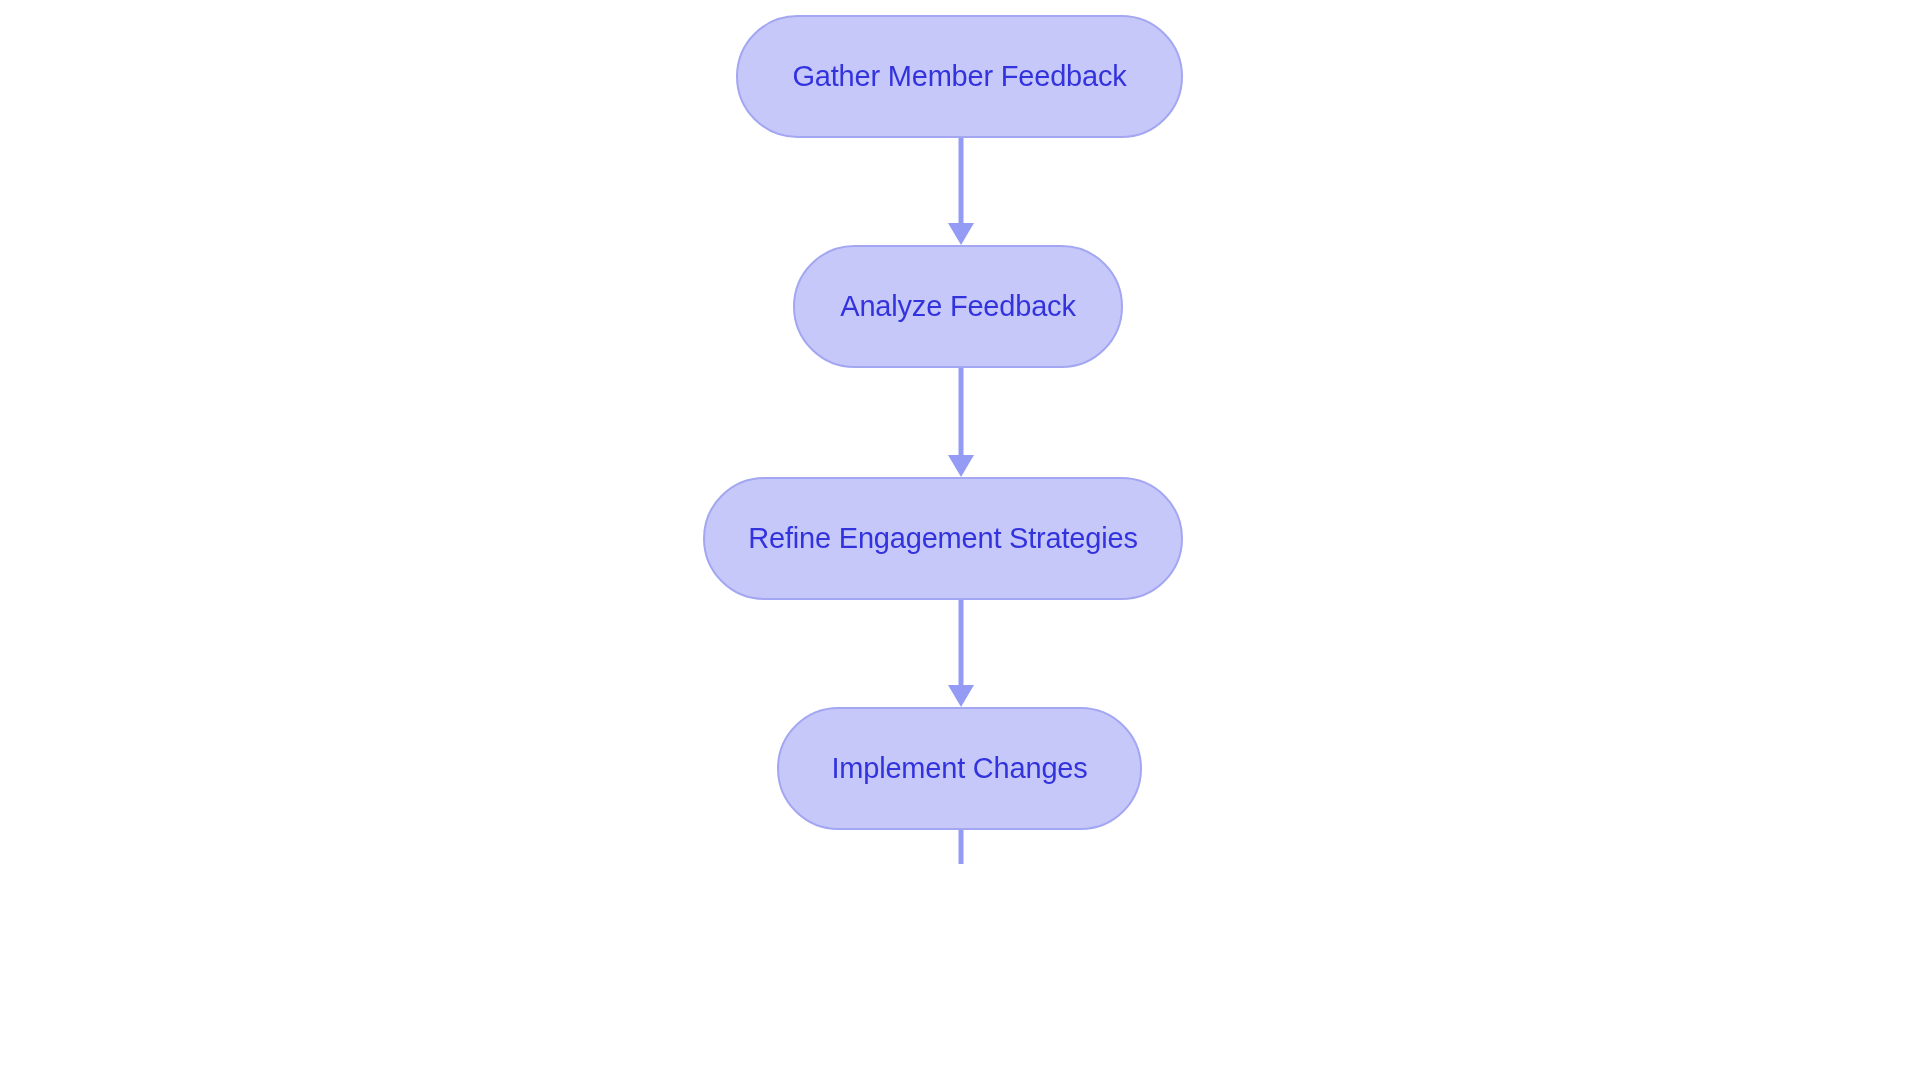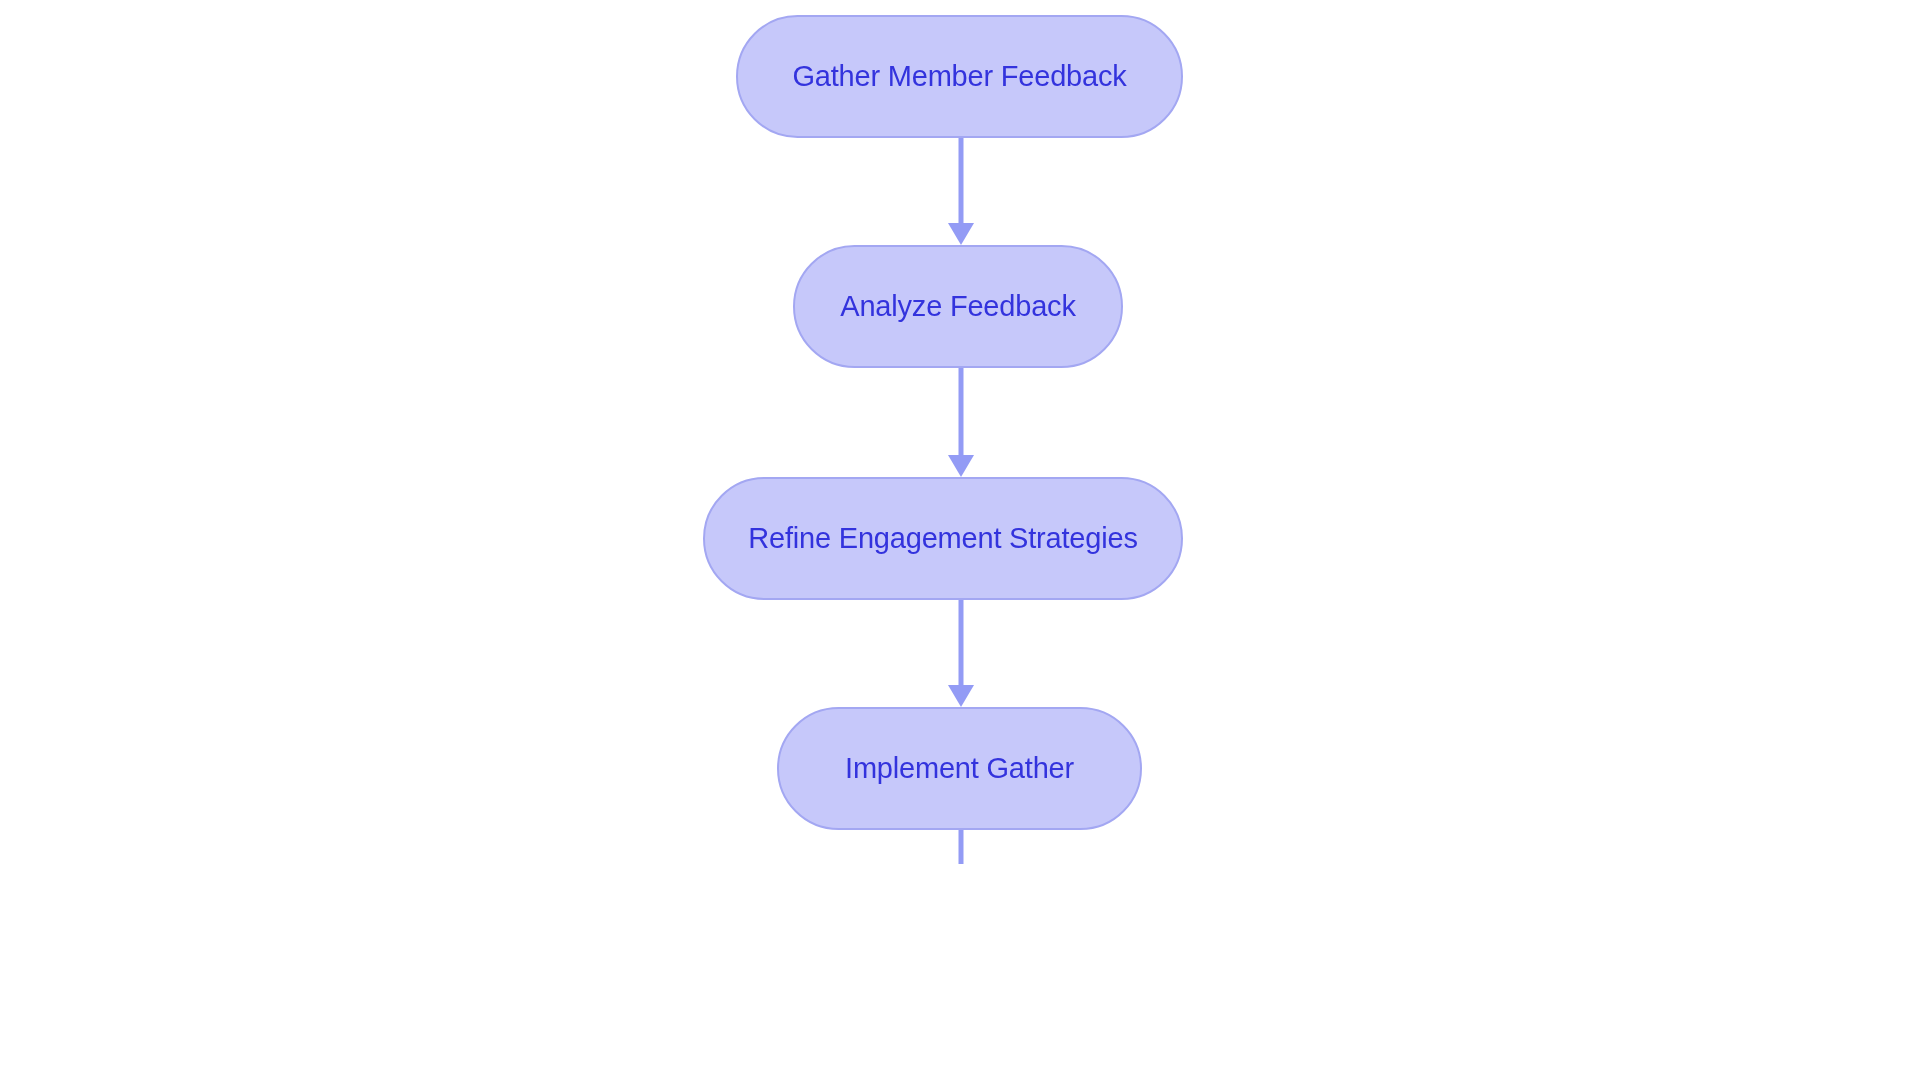--- a/index.html
+++ b/index.html
@@ -71,17 +71,17 @@
 
   <div class="node" style="left:793px; top:245px; width:330px; height:123px;">
     <span class="node-label">Analyze Feedback</span>
   </div>
 
   <div class="node" style="left:703px; top:477px; width:480px; height:123px;">
     <span class="node-label">Refine Engagement Strategies</span>
   </div>
 
   <div class="node" style="left:777px; top:707px; width:365px; height:123px;">
-    <span class="node-label">Implement Gather</span>
+    <span class="node-label">Implement Changes</span>
   </div>
 
 
 </div>
 
 </body></html>

